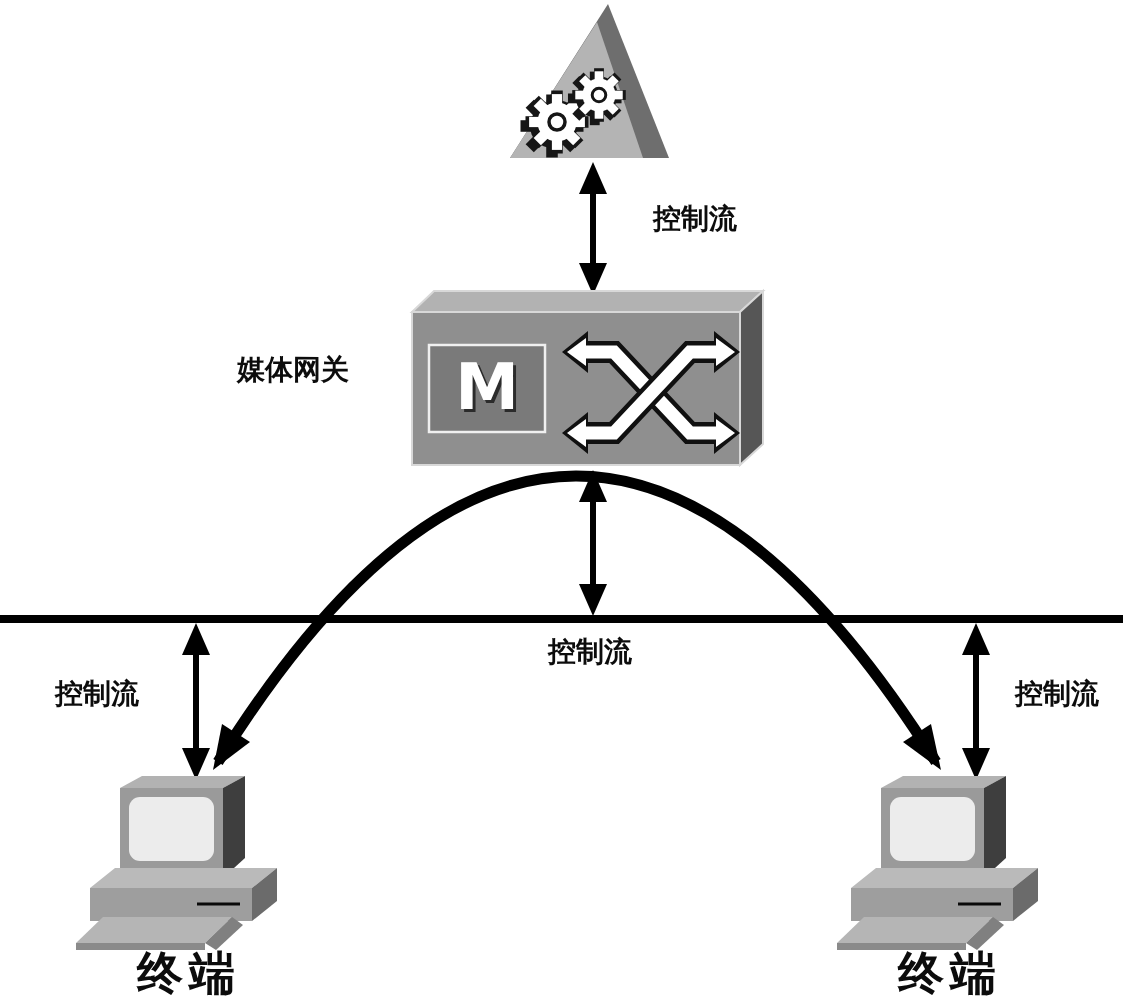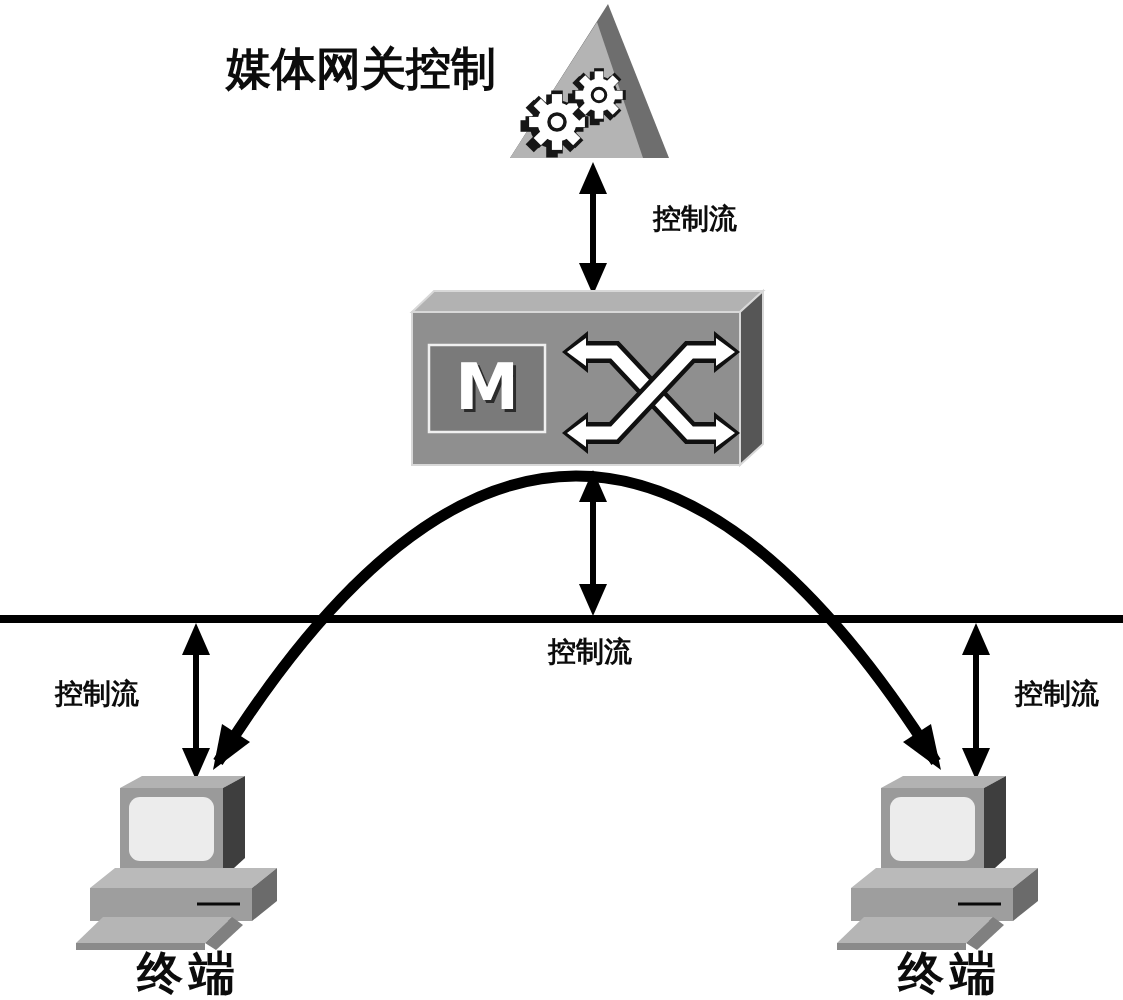--- a/index.html
+++ b/index.html
@@ -135,20 +135,20 @@
     <g fill="#000">
       <line x1="976" y1="648" x2="976" y2="756" stroke="#000" stroke-width="6"></line>
       <polygon points="976,623 962,655 990,655"></polygon>
       <polygon points="976,780 962,748 990,748"></polygon>
     </g>
 
     <use href="#pc" x="0" y="0"></use>
     <use href="#pc" x="761" y="0"></use>
   </svg>
 
-  <div class="lbl title" style="left:361px;top:68px">媒体网关控制</div>
   <div class="lbl" style="left:695px;top:219px">控制流</div>
+  <div class="lbl" style="left:293px;top:370px">媒体网关</div>
   <div class="lbl" style="left:590px;top:652px">控制流</div>
   <div class="lbl" style="left:97px;top:694px">控制流</div>
   <div class="lbl" style="left:1057px;top:694px">控制流</div>
   <div class="lbl term" style="left:189px;top:974px">终端</div>
   <div class="lbl term" style="left:950px;top:974px">终端</div>
 </div>
 
 </body></html>

